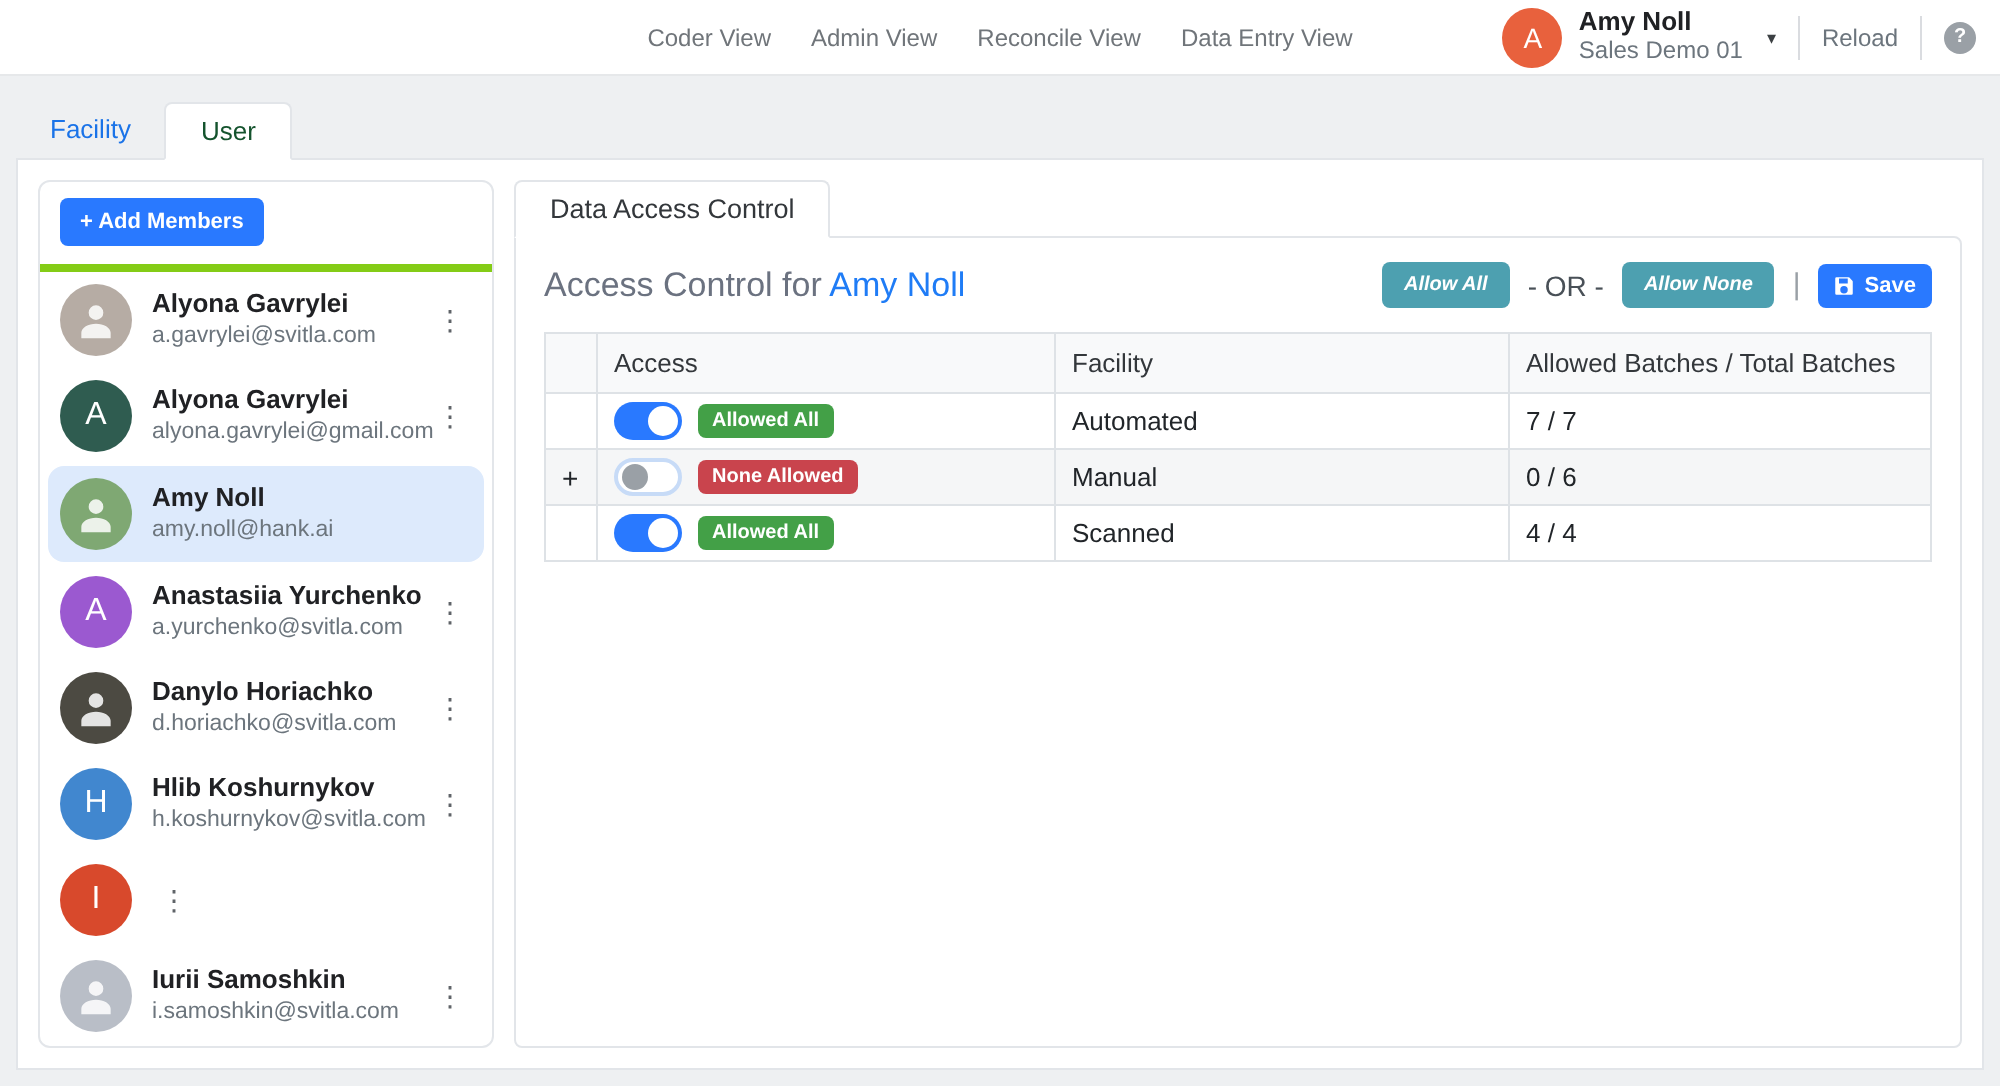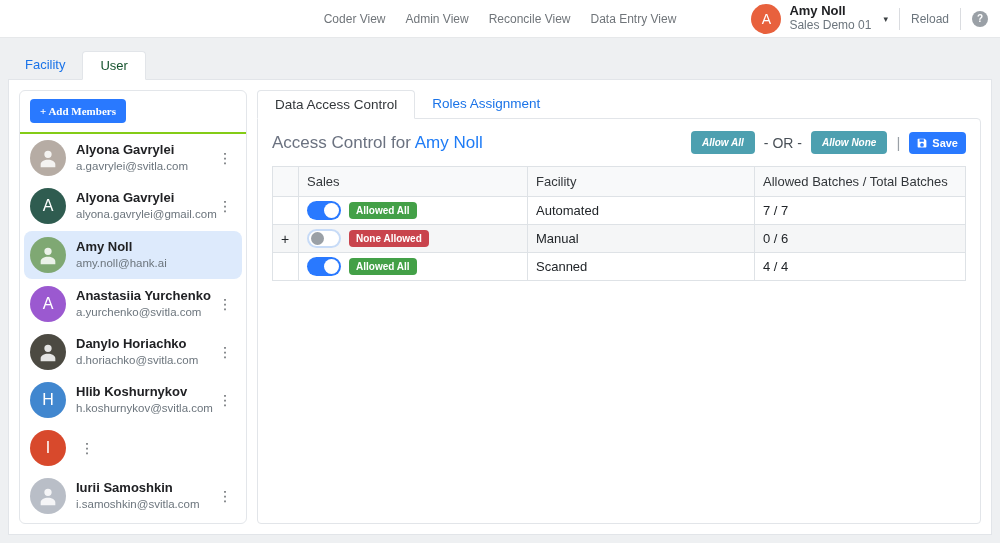--- a/index.html
+++ b/index.html
@@ -27,21 +27,21 @@
   .main-tabs { display:flex; margin:13px 8px 0; }
   .tab { padding:6px 17px; font-size:13px; cursor:pointer; }
   .tab.link { color:#1a73e8; }
   .tab.active { background:#fff; border:1px solid #e2e5e9; border-bottom:1px solid #fff; border-radius:4px 4px 0 0; color:#14532d; margin-bottom:-1px; position:relative; z-index:2; }
 
   
   .main-panel { margin:0 8px; background:#fff; border:1px solid #e2e5e9; height:456px; display:flex; gap:10px; padding:10px; }
 
   
   .left-card { width:228px; flex-shrink:0; border:1px solid #e3e6ea; border-radius:6px; background:#fff; display:flex; flex-direction:column; overflow:hidden; }
-  .add-row { padding:8px 10px 9px; border-bottom:2px solid #84cc16;font-family:Liberation Serif, serif; }
+  .add-row { padding:8px 10px 9px; border-bottom:4px solid #84cc16; }
   .btn-add { background:#2979ff; color:#fff; border:none; border-radius:4px; font-size:11px; font-weight:600; padding:6px 10px; cursor:pointer; font-family:inherit; }
   .member { display:flex; align-items:center; gap:10px; padding:6px 8px; margin:0 2px; cursor:pointer; }
   .member.selected { background:#ddeafc; border-radius:8px; margin:1px 4px; padding:6px 6px; }
   .avatar { width:36px; height:36px; border-radius:50%; flex-shrink:0; display:flex; align-items:center; justify-content:center; color:#fff; font-size:16px; font-weight:500; overflow:hidden; }
   .minfo { flex:1; min-width:0; line-height:1.3; }
   .mname { font-size:13px; font-weight:700; color:#202124; white-space:nowrap; }
   .memail { font-size:11.5px; color:#6c757d; white-space:nowrap; }
   .kebab { color:#5f6368; font-size:14px; padding:0 4px; cursor:pointer; letter-spacing:0; }
 
   
@@ -197,21 +197,20 @@
         </span>
         <span class="kebab">⋮</span>
       </div>
 
     </div>
   </div>
 
   <div class="right-panel">
     <div class="ptabs">
       <div class="ptab active">Data Access Control</div>
-      <div class="ptab link">Roles Assignment</div>
     </div>
     <div class="pcard">
 
       <div class="access-header">
         <div class="access-title">
           <span>Access Control for </span><span class="who">Amy Noll</span>
         </div>
         <div class="toolbar">
           <button class="btn-teal">Allow All</button>
           <span class="or-text">- OR -</span>
@@ -231,21 +230,21 @@
       <table class="access">
         <colgroup>
             <col style="width:26px">
             <col style="width:229px">
             <col style="width:227px">
             <col>
           </colgroup>
         <thead>
           <tr>
             <th></th>
-            <th>Sales</th>
+            <th>Access</th>
             <th>Facility</th>
             <th>Allowed Batches / Total Batches</th>
           </tr>
         </thead>
         <tbody>
           <tr>
             <td class="expander"></td>
             <td>
               <div class="access-cell">
                 <span class="toggle on"></span>

